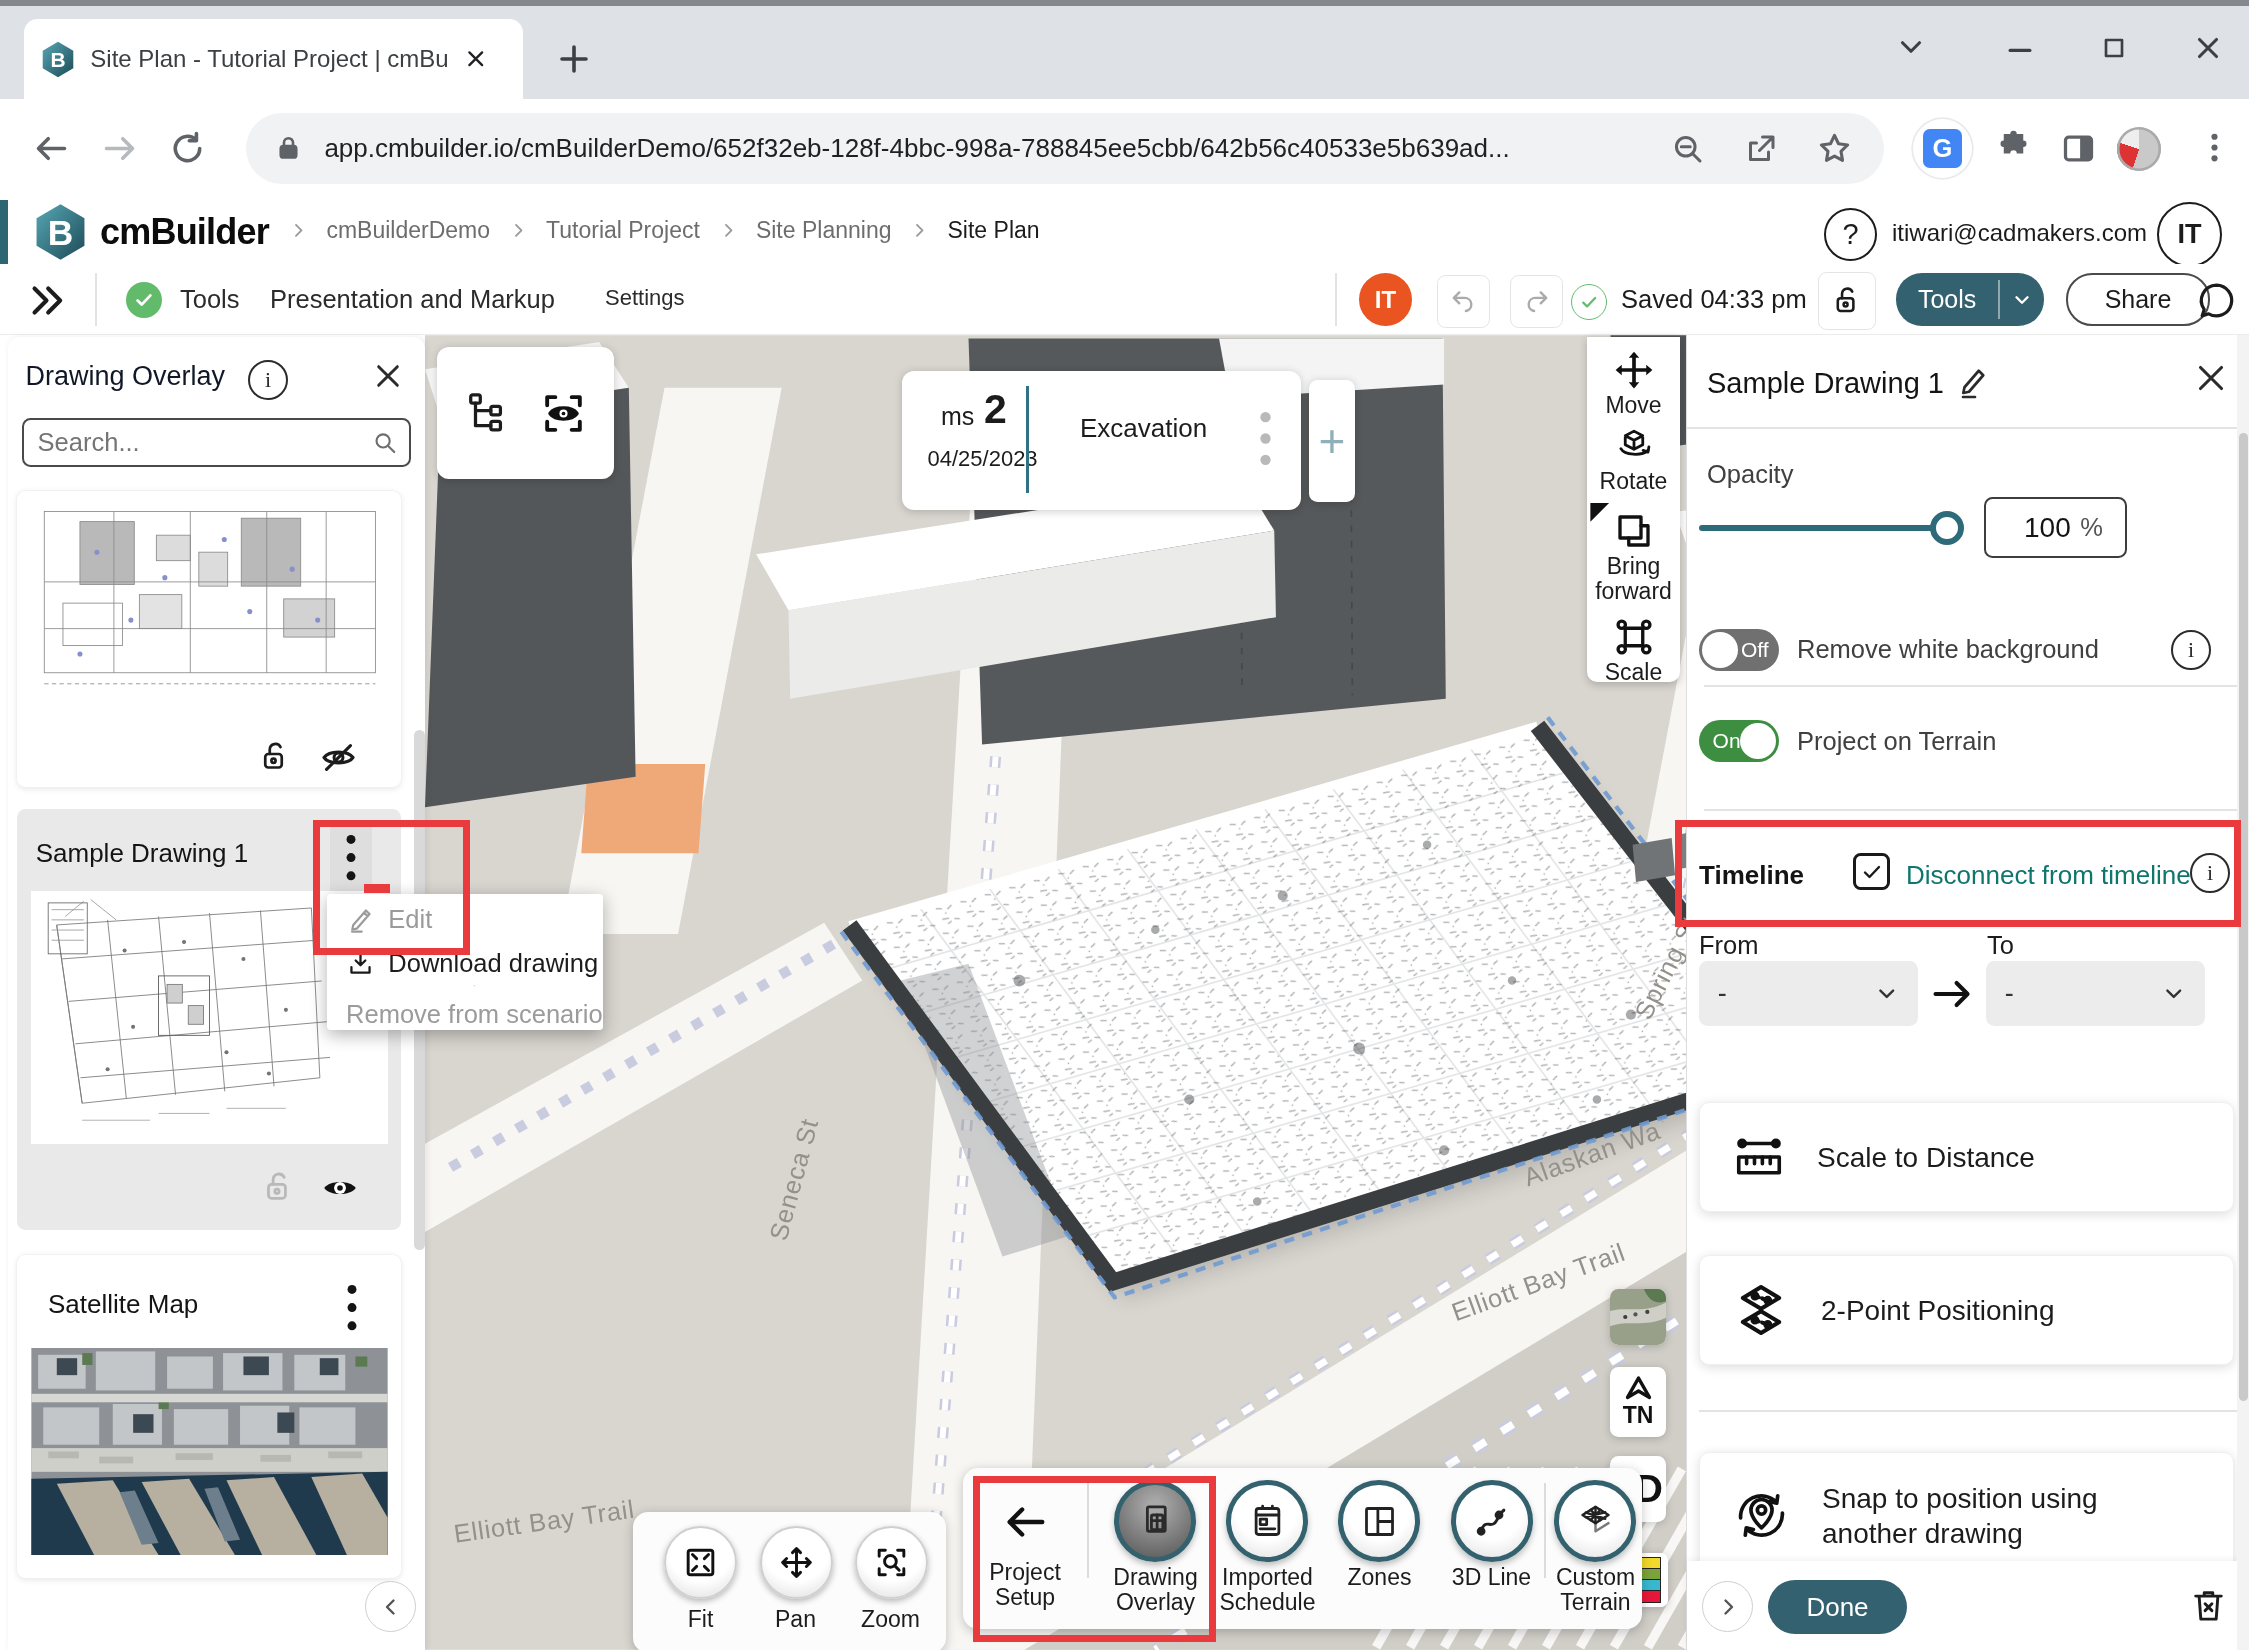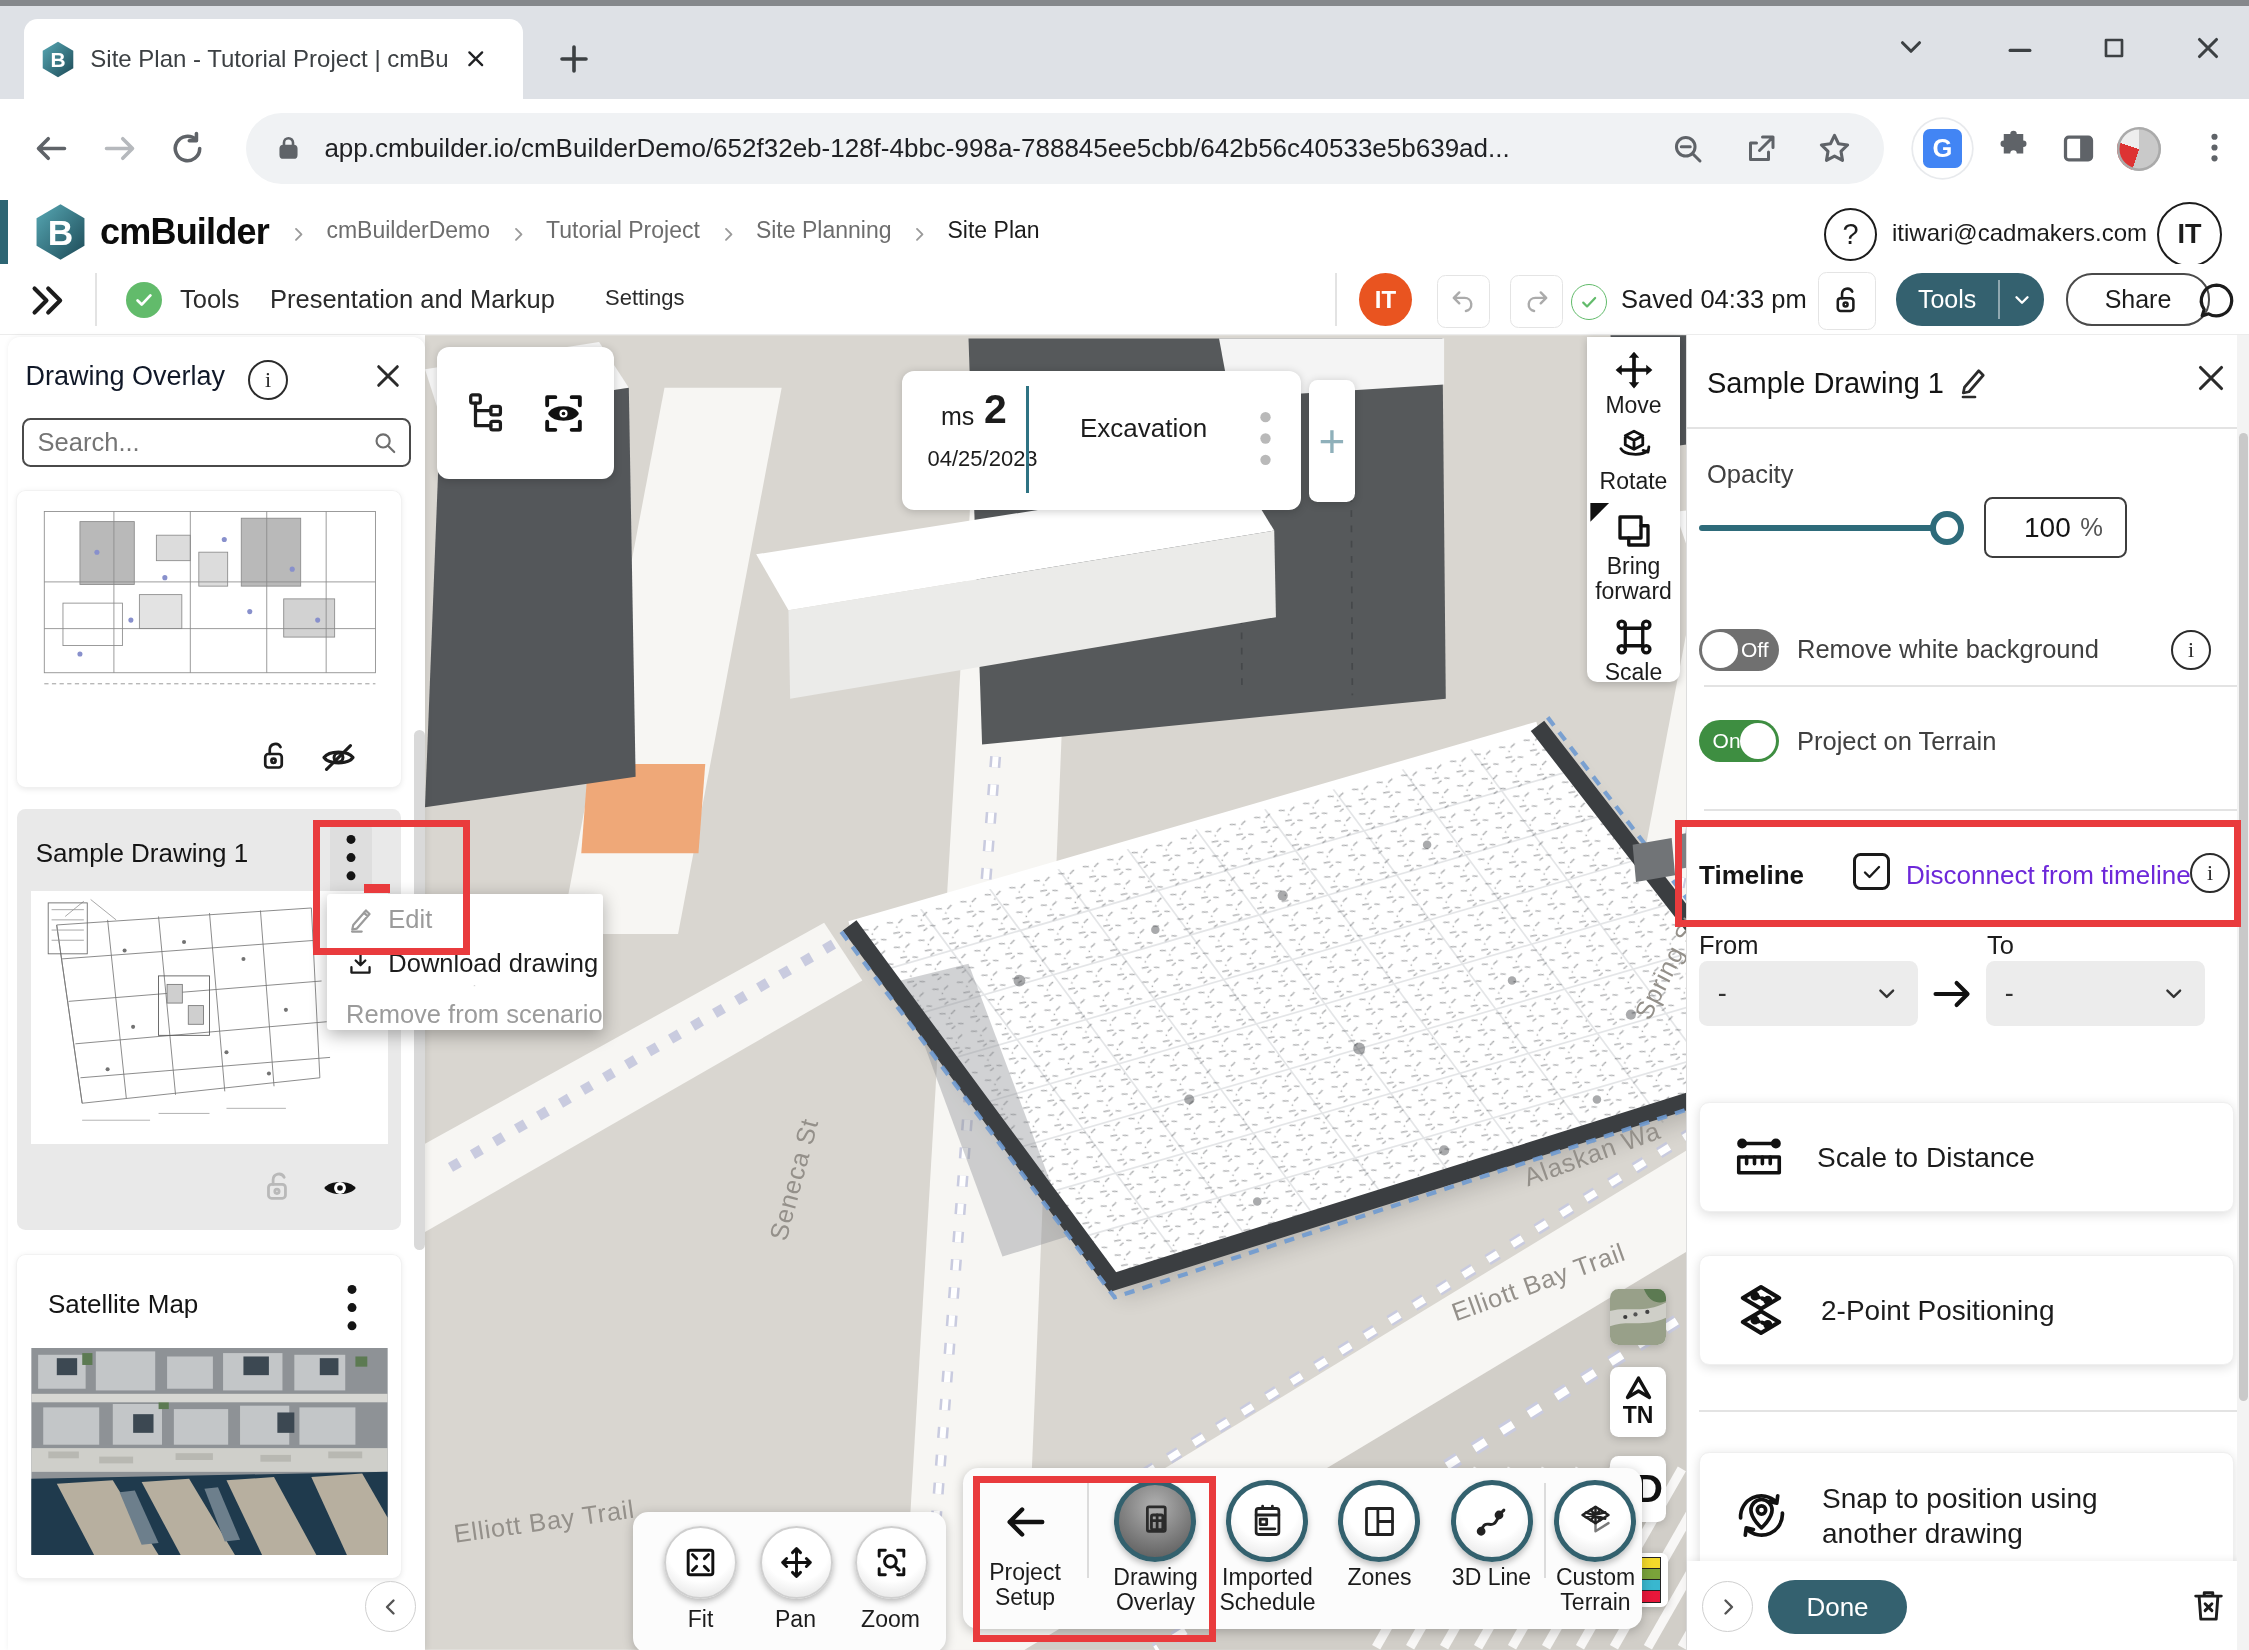--- a/index.html
+++ b/index.html
@@ -110,21 +110,21 @@
       </g>
     </svg>
 
   <div class="abs" style="left:0;top:200px;width:2250px;height:65px;background:#fff;"></div>
   <div class="abs" style="left:0;top:200px;width:7.6px;height:65px;background:#2d6573;"></div>
   <svg width="53" height="58" viewBox="0 0 40 46" style="position:absolute;left:34px;top:203px;">
     <polygon points="20,1 39,12 39,34 20,45 1,34 1,12" fill="url(#hexg)"></polygon>
     <text x="20" y="33" text-anchor="middle" font-size="28" font-weight="bold" fill="#fff" font-family="Liberation Sans,sans-serif">B</text>
   </svg>
   <div class="txt" style="left:100px;top:211px;font-size:36px;font-weight:bold;color:#0c0c0c;letter-spacing:-0.8px;">cmBuilder</div>
-  <div class="abs" style="left:289px;top:217px;display:flex;align-items:flex-end;gap:18.7px;font-size:23px;color:#6d6d6d;">
+  <div class="abs" style="left:289px;top:217px;display:flex;align-items:center;gap:18.7px;font-size:23px;color:#6d6d6d;">
     <svg class="ic" width="18.7" height="18.7" viewBox="0 0 24 24" style="color:#9a9a9a;stroke-width:2.4;">
         <path d="M9 5 l7 7-7 7"></path>
       </svg>
     <span>cmBuilderDemo</span>
     <svg class="ic" width="18.7" height="18.7" viewBox="0 0 24 24" style="color:#9a9a9a;stroke-width:2.4;">
         <path d="M9 5 l7 7-7 7"></path>
       </svg>
     <span>Tutorial Project</span>
     <svg class="ic" width="18.7" height="18.7" viewBox="0 0 24 24" style="color:#9a9a9a;stroke-width:2.4;">
         <path d="M9 5 l7 7-7 7"></path>
@@ -711,21 +711,21 @@
   </div>
   <div class="txt togglelbl" style="left:1797px;top:727px;z-index:21;">Project on Terrain</div>
   <div class="divline" style="left:1704px;top:809px;width:533px;height:1.7px;z-index:21;"></div>
 
   <div class="txt" style="left:1699px;top:860px;font-size:26px;font-weight:bold;color:#141414;z-index:21;">Timeline</div>
   <div class="abs ctr" style="left:1853px;top:853px;width:37px;height:37px;border:3px solid #1a1a1a;border-radius:7.6px;box-sizing:border-box;z-index:21;">
     <svg class="ic" width="24" height="24" viewBox="0 0 24 24" style="color:#1a1a1a;stroke-width:2.4;">
         <path d="M5 12.5 l4.5 4.5 L19 7"></path>
       </svg>
   </div>
-  <div class="txt" style="left:1906px;top:860px;font-size:26px;color:#6d28d9;z-index:21;">Disconnect from timeline</div>
+  <div class="txt" style="left:1906px;top:860px;font-size:26px;color:#0f766e;z-index:21;">Disconnect from timeline</div>
   <div class="abs ctr" style="left:2190px;top:853px;width:36px;height:36px;border-radius:50%;border:2.1px solid #2b2b2b;z-index:21;font-size:22px;color:#2b2b2b;font-family:'Liberation Serif',serif;">i</div>
 
   <div class="txt" style="left:1699px;top:931px;font-size:25.5px;color:#1c1c1c;z-index:21;">From</div>
   <div class="txt" style="left:1987px;top:931px;font-size:25.5px;color:#1c1c1c;z-index:21;">To</div>
   <div class="abs" style="left:1699px;top:961px;width:219px;height:65px;background:#ececec;border-radius:8.5px;z-index:21;display:flex;align-items:center;justify-content:space-between;padding:0 18.7px;box-sizing:border-box;">
     <span style="font-size:27px;color:#333;">-</span>
     <svg class="ic" width="25.5" height="25.5" viewBox="0 0 24 24" style="color:#333;stroke-width:2.2;">
         <path d="M6 9 l6 6 6-6"></path>
       </svg>
   </div>

